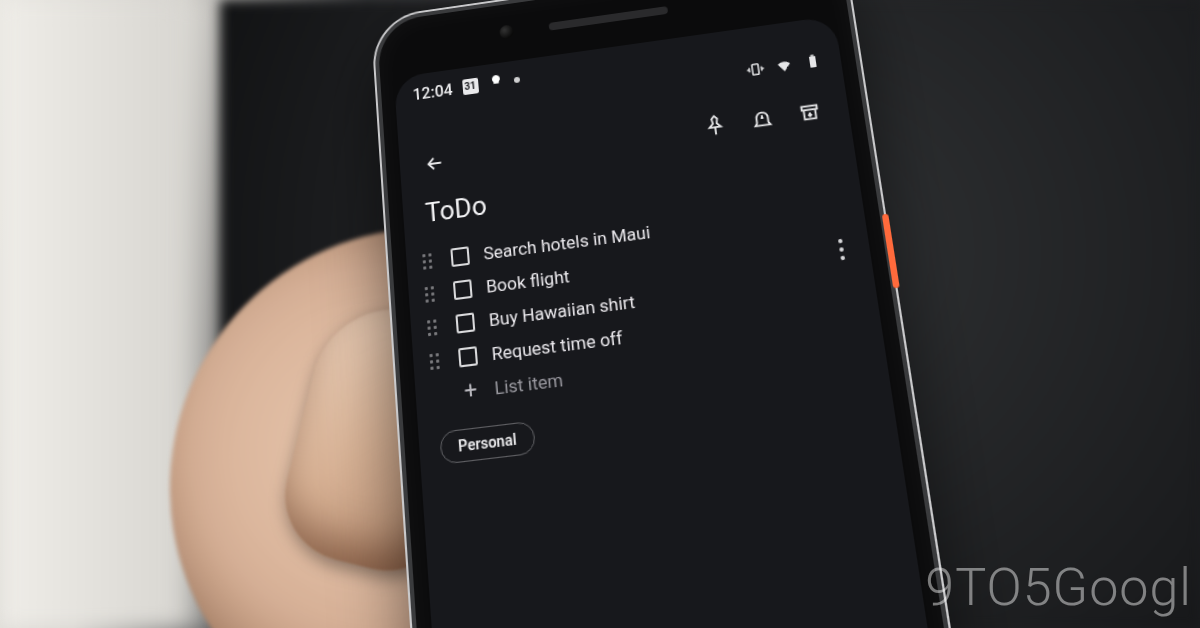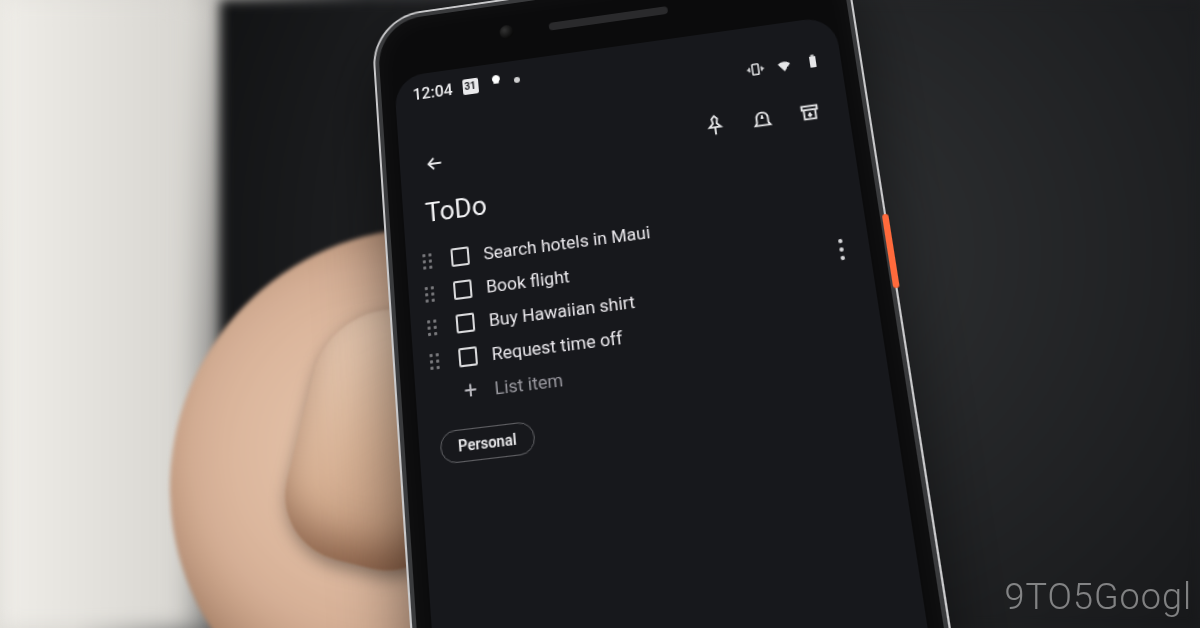--- a/index.html
+++ b/index.html
@@ -14,21 +14,21 @@
     filter: blur(10px);
   }
   .bg-blur-dark {
     position: absolute; left: 220px; right: 0; top: 0; bottom: 0;
     background: radial-gradient(circle at 60% 40%, #2f3133 0%, #1a1b1d 70%, #0e0f10 100%);
     filter: blur(6px);
   }
   .watermark {
     position: absolute; right: 8px; bottom: 10px;
     color: rgba(255,255,255,0.45);
-    font-size: 36px; font-weight: 300; letter-spacing: 1px;
+    font-size: 52px; font-weight: 300; letter-spacing: 1px;
     font-family: "Segoe UI", Roboto, sans-serif;
     user-select: none;
   }
 
   
   .hand {
     position: absolute;
     left: 170px; bottom: -120px;
     width: 520px; height: 520px;
     background: radial-gradient(circle at 40% 40%, #e7c6ad 0%, #d8b298 40%, #b98f74 75%, #8f6a52 100%);

